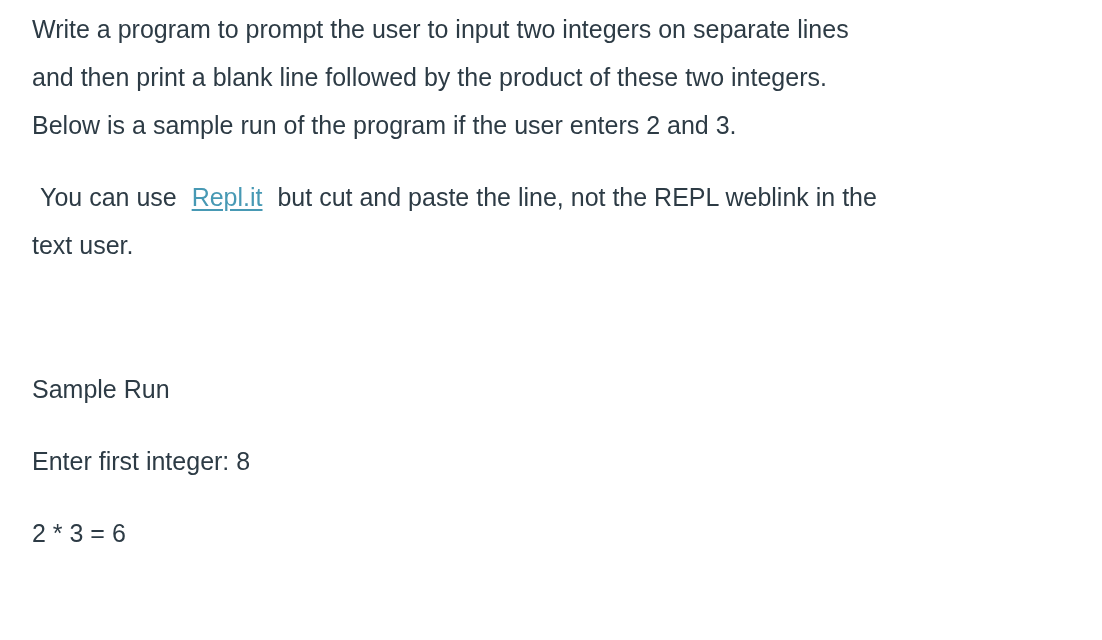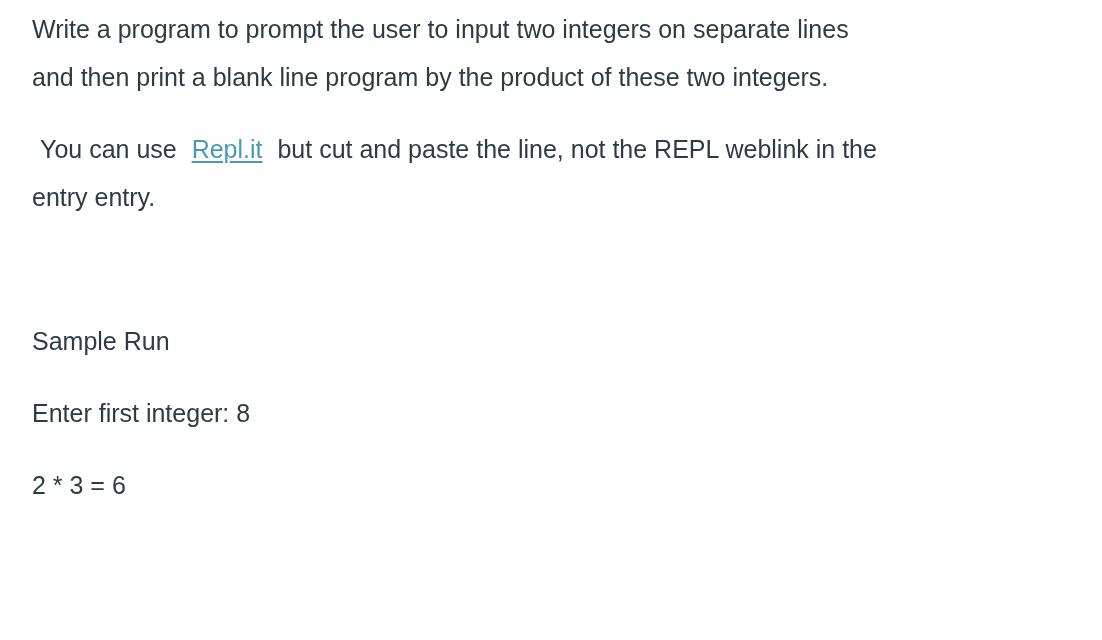--- a/index.html
+++ b/index.html
@@ -35,26 +35,27 @@
     text-underline-offset: 4px;
   }
 </style>
 </head>
 <body>
 
 <div>
 
   <div class="para">
     <div>Write a program to prompt the user to input two integers on separate lines</div>
-    <div>and then print a blank line program by the product of these two integers.</div>
+    <div>and then print a blank line followed by the product of these two integers.</div>
+    <div>Below is a sample run of the program if the user enters 2 and 3.</div>
   </div>
 
   <div class="para">
     <div><span>You can use </span><a class="content-link" href="#">Repl.it</a><span> but cut and paste the line, not the REPL weblink in the</span></div>
-    <div>entry entry.</div>
+    <div>text user.</div>
   </div>
 
   <div class="spacer"></div>
 
   <div class="para">
     <span class="underlined">Sample Run</span>
   </div>
 
   <div class="para">
     <div>Enter first integer: 8</div>

